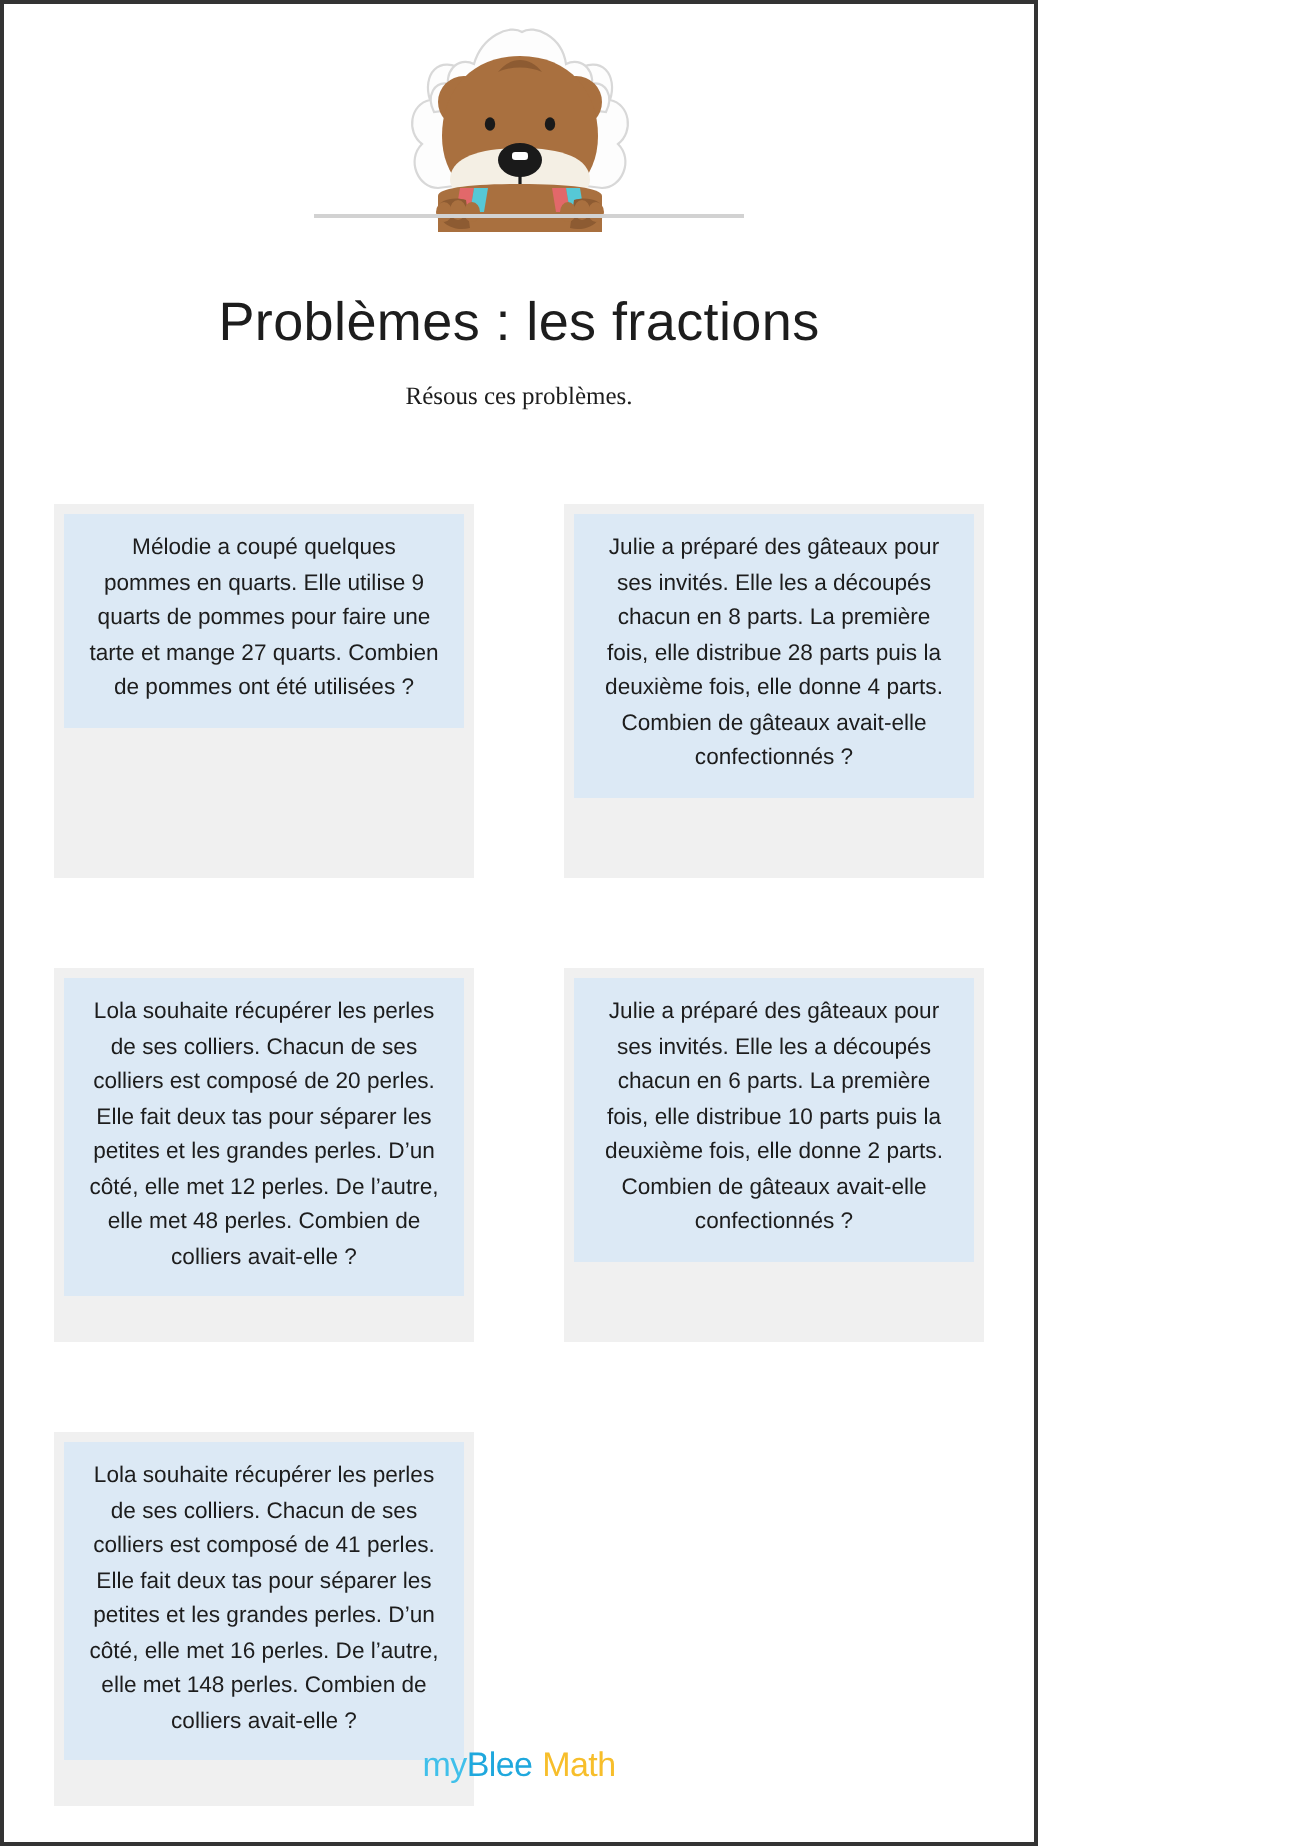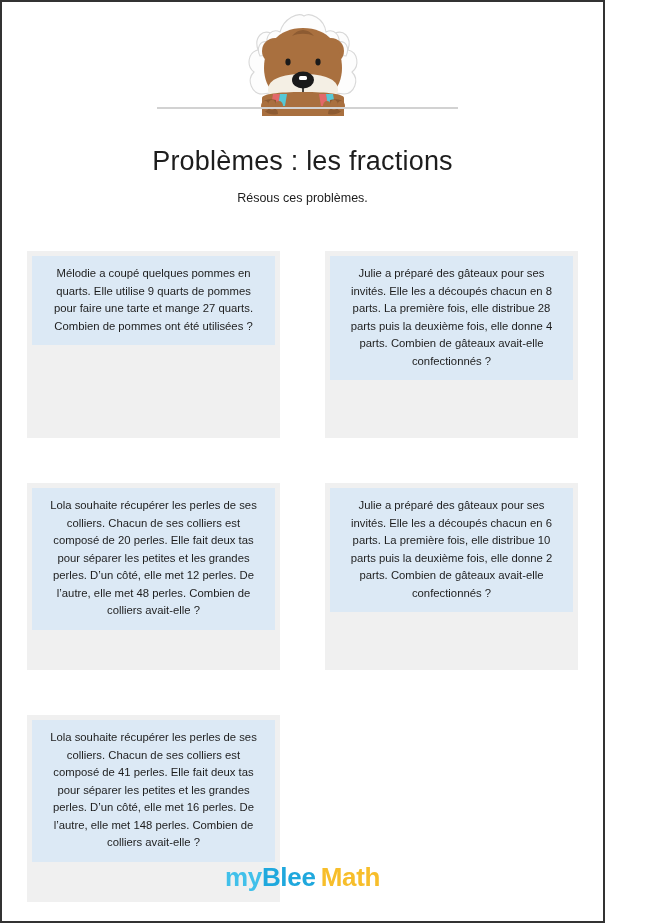--- a/index.html
+++ b/index.html
@@ -5,21 +5,21 @@
   html, body {
     margin: 0;
     padding: 0;
     background: #ffffff;
   }
   body {
     font-family: "Liberation Sans", sans-serif;
   }
   .page {
     position: relative;
-    width: 605px;
+    width: 519px;
     height: 923px;
     background: #ffffff;
     box-sizing: border-box;
     border: 2px solid #333333;
     overflow: hidden;
   }
 
   
   .header {
     position: relative;
@@ -52,20 +52,21 @@
     font-size: 27px;
     font-weight: normal;
     color: #1d1d1d;
     letter-spacing: 0.2px;
     margin: 0;
   }
   .page-subtitle {
     font-size: 12.5px;
     color: #1d1d1d;
     margin: 14px 0 0 0;
+    font-family: Liberation Serif, serif;
   }
 
   
   .grid {
     margin: 46px 25px 0 25px;
     display: grid;
     grid-template-columns: 1fr 1fr;
     column-gap: 16px;
     row-gap: 16px;
     gap: 45px;
@@ -92,22 +93,22 @@
   
   .footer {
     position: absolute;
     left: 0;
     right: 0;
     bottom: 28px;
     text-align: center;
   }
   .logo {
     display: inline-block;
-    font-size: 26px;
-    font-weight: bold;
+    font-size: 17px;
+    font-weight: normal;
     letter-spacing: -0.3px;
   }
   .logo-my   { color: #41c0ea; }
   .logo-blee { color: #1fa8dd; }
   .logo-math { color: #f7be2b; margin-left: 5px; }
 </style>
 </head>
 <body>
 
 <div class="page">

